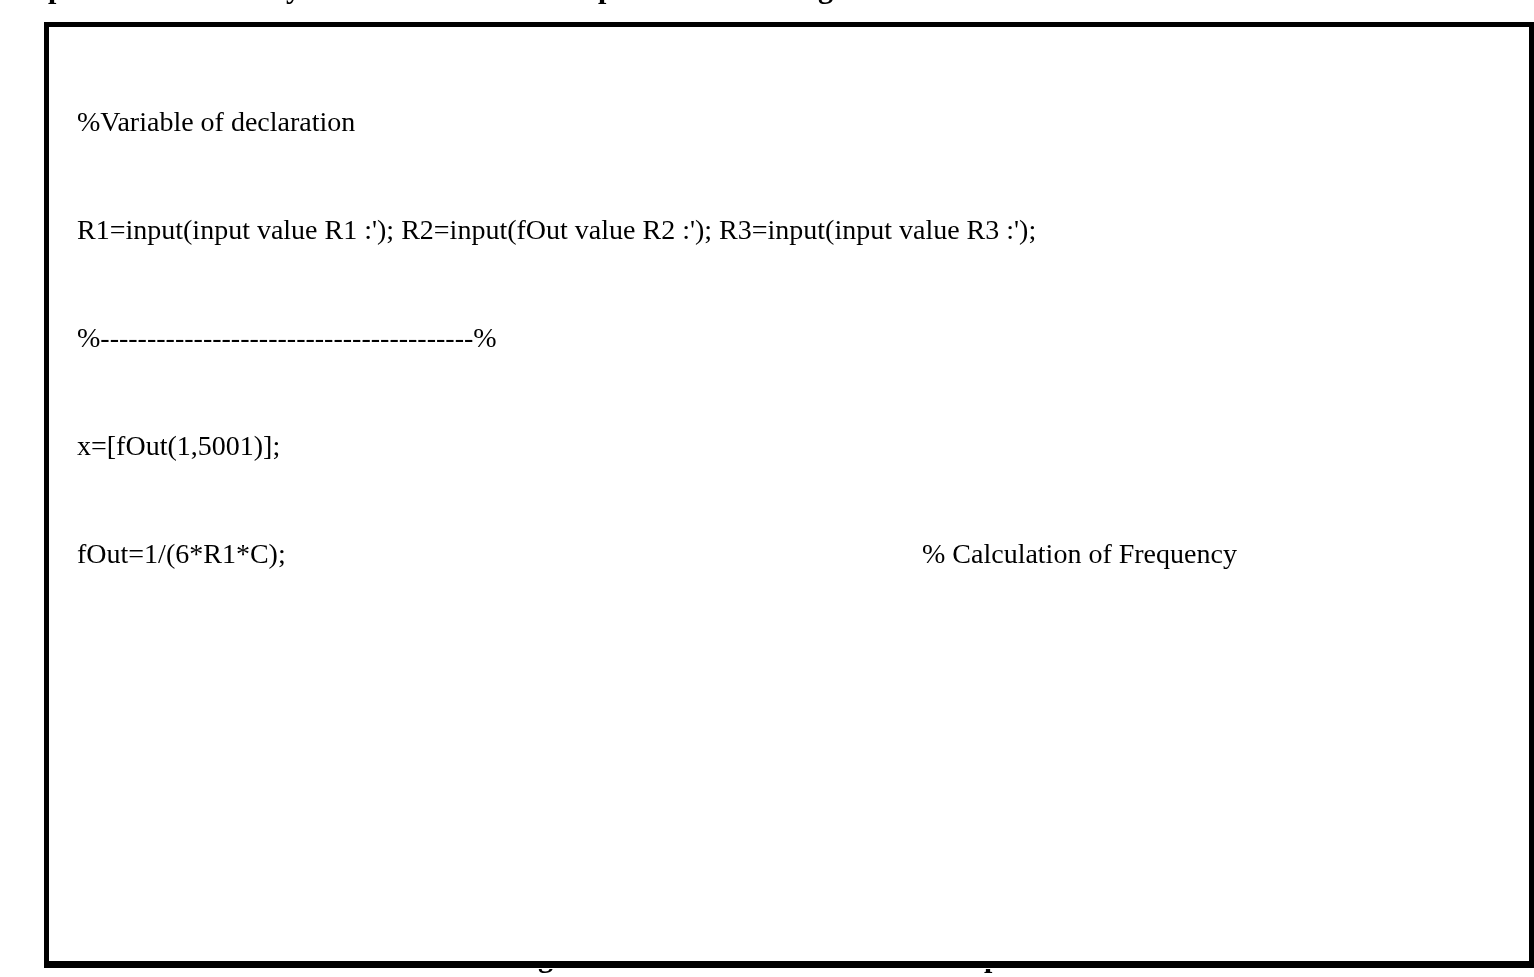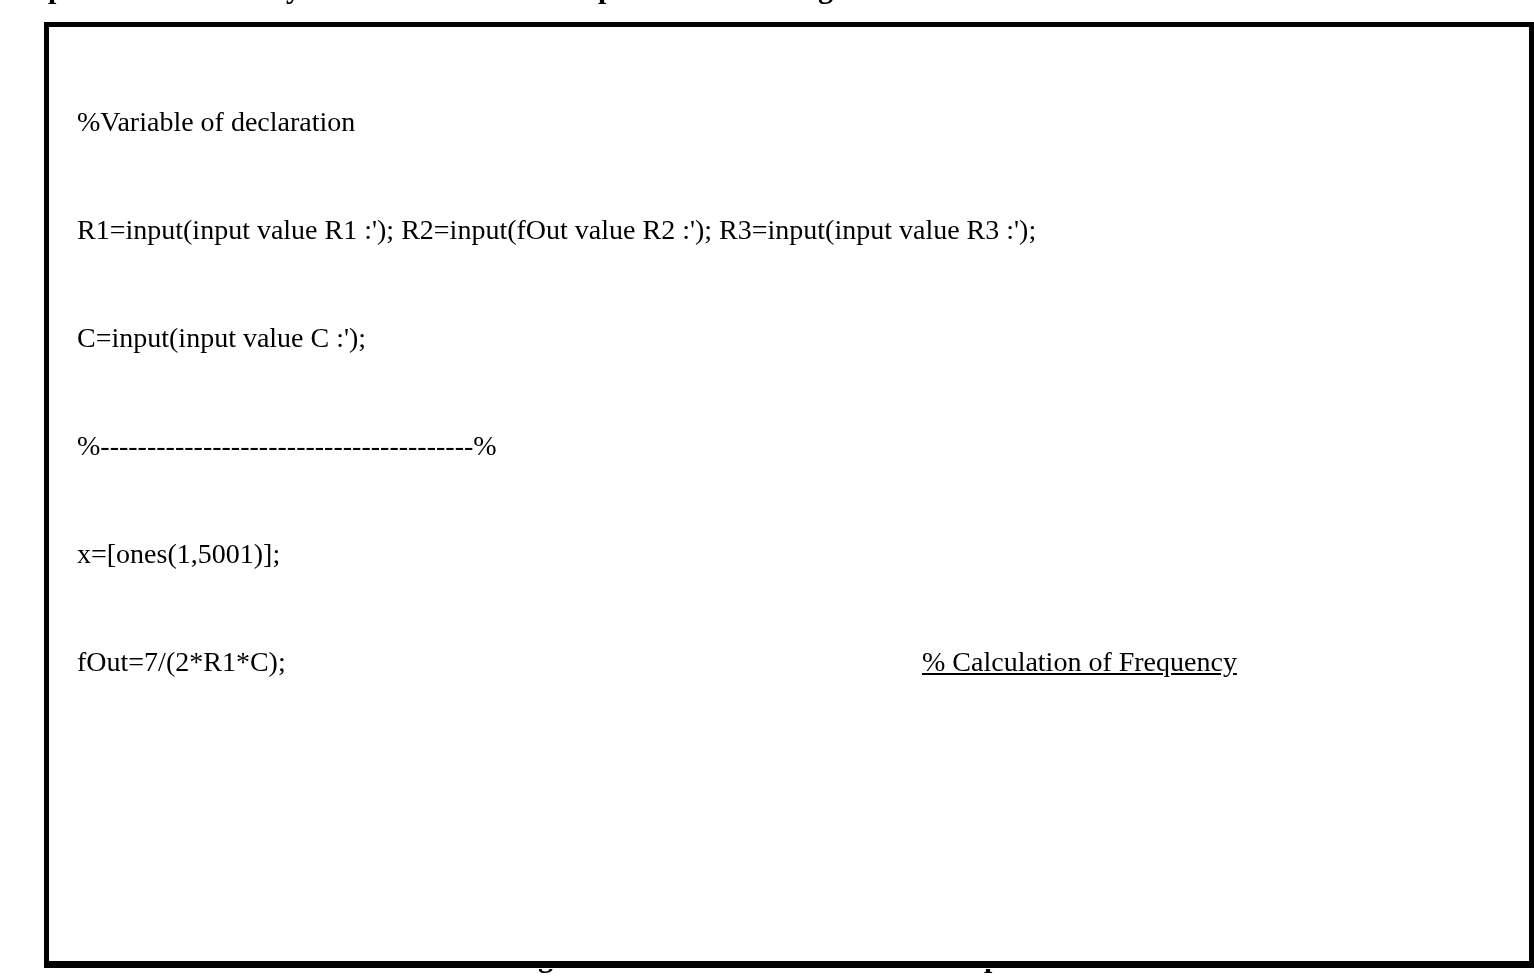--- a/index.html
+++ b/index.html
@@ -59,43 +59,41 @@
     align-items: baseline;
   }
   .line .code {
     display: inline-block;
     min-width: 845px;
     white-space: pre;
   }
   .line .comment {
     display: inline-block;
     white-space: pre;
-    text-decoration: underline;
   }
 </style>
 </head>
 <body>
 
 <div class="page">
 
   <div class="frag-strip top">
     <span style="left:48px">p</span>
     <span style="left:286px">y</span>
     <span style="left:598px">p</span>
     <span style="left:818px">g</span>
   </div>
 
   <div class="code-box">
     <div class="code-content">
       <div class="line"><span class="code">%Variable of declaration</span><span class="comment"></span></div>
       <div class="line"><span class="code">R1=input(input value R1 :'); R2=input(fOut value R2 :'); R3=input(input value R3 :');</span><span class="comment"></span></div>
-      <div class="line"><span class="code">C=input(input value C :');</span><span class="comment"></span></div>
       <div class="line"><span class="code">%----------------------------------------%</span><span class="comment"></span></div>
-      <div class="line"><span class="code">x=[ones(1,5001)];</span><span class="comment"></span></div>
-      <div class="line"><span class="code">fOut=7/(2*R1*C);</span><span class="comment">% Calculation of Frequency</span></div>
+      <div class="line"><span class="code">x=[fOut(1,5001)];</span><span class="comment"></span></div>
+      <div class="line"><span class="code">fOut=1/(6*R1*C);</span><span class="comment">% Calculation of Frequency</span></div>
       
       
       
       
       
       
       
       
       
       

